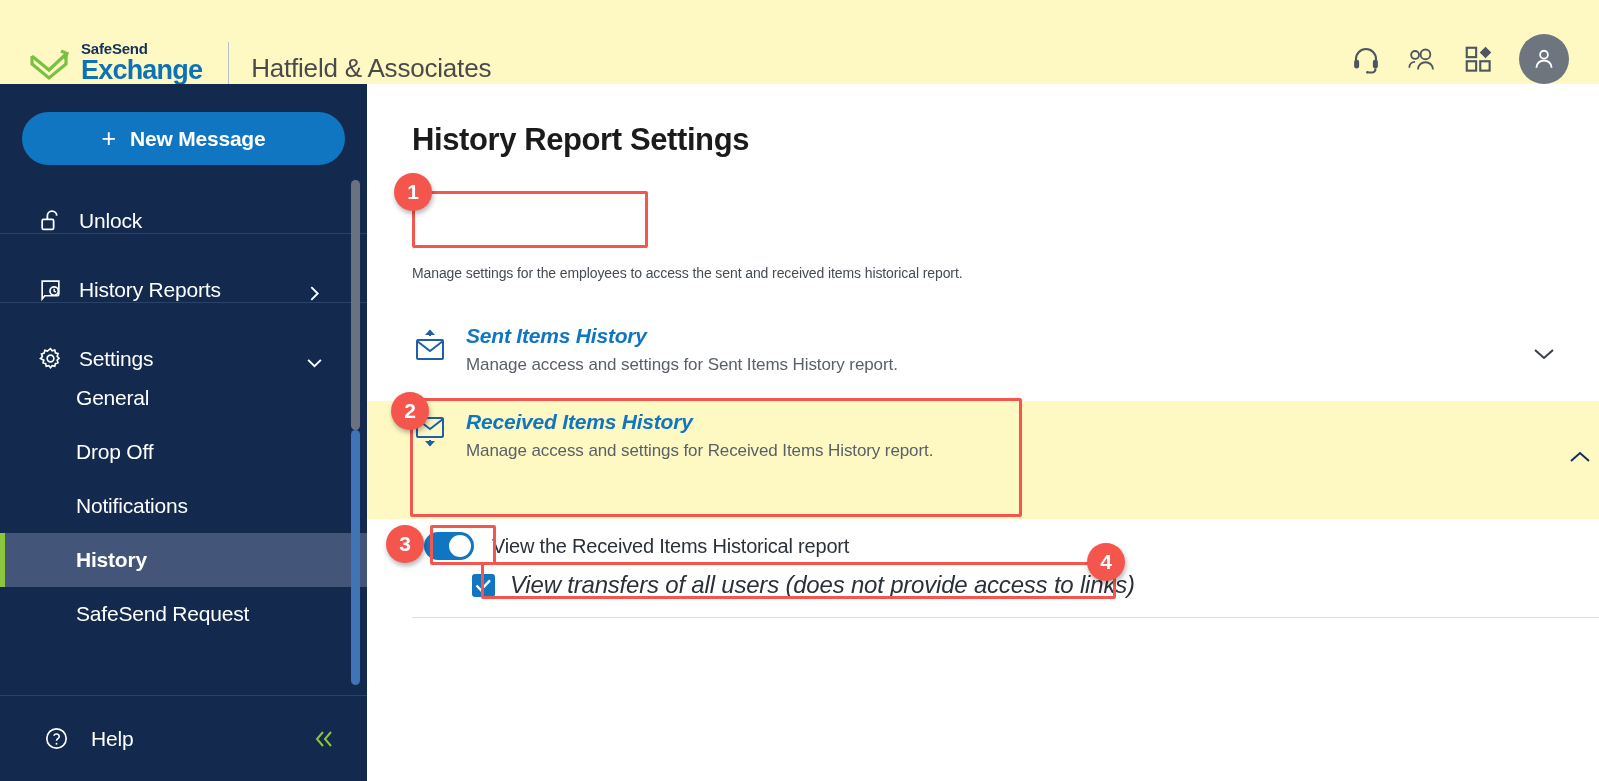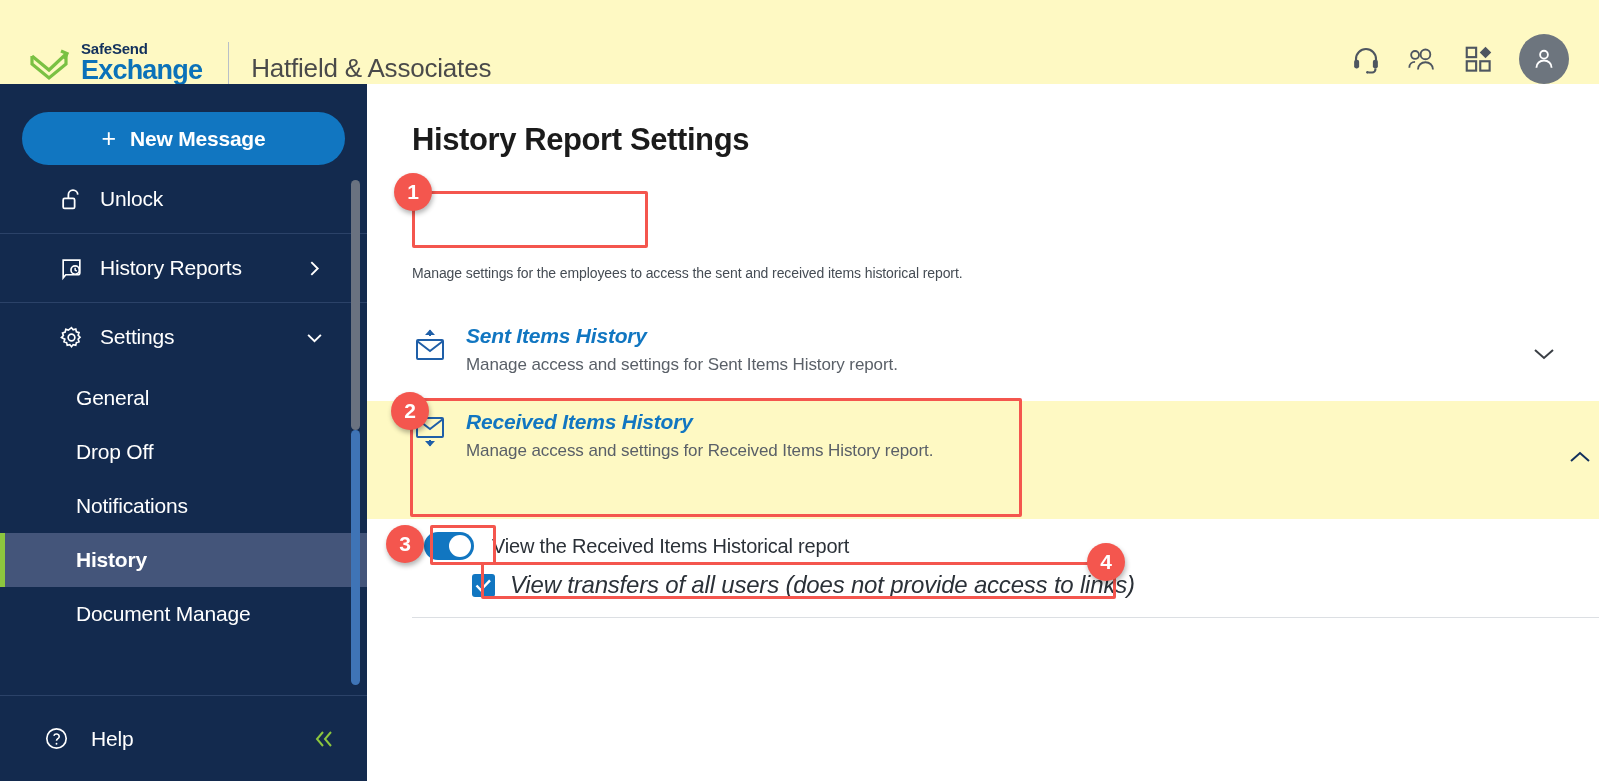--- a/index.html
+++ b/index.html
@@ -53,22 +53,22 @@
   .newmsg-btn {
     width: 100%; height: 53px; border-radius: 27px; border: none;
     background: #1176c1; color: #fff; font-size: 21px; font-weight: bold;
     font-family: "Liberation Sans", sans-serif;
     display: flex; align-items: center; justify-content: center;
     gap: 14px; cursor: pointer; letter-spacing: -0.2px;
   }
   .plus-glyph { font-size: 25px; font-weight: normal; line-height: 1; }
 
   .nav-item {
-    display: flex; align-items: center; height: 68px;
-    padding-left: 59px; cursor: pointer; position: relative;
+    display: flex; align-items: flex-end; height: 68px;
+    padding-left: 38px; cursor: pointer; position: relative;
   }
   .nav-item .nav-ico { width: 25px; height: 25px; margin-right: 16px; flex: 0 0 auto; }
   .nav-label { font-size: 21px; letter-spacing: -0.2px; }
   .nav-chev { position: absolute; right: 44px; width: 17px; height: 17px; }
   .nav-div { height: 1px; background: #2b4268; margin: 0 0 0 0; }
 
   .sub-item {
     display: flex; align-items: center; height: 54px;
     padding-left: 76px; cursor: pointer; position: relative;
   }
@@ -297,21 +297,21 @@
     <div class="sub-item">
       <span class="sub-label">Drop Off</span>
     </div>
     <div class="sub-item">
       <span class="sub-label">Notifications</span>
     </div>
     <div class="sub-item active">
       <span class="sub-label">History</span>
     </div>
     <div class="sub-item">
-      <span class="sub-label">Document Manage</span>
+      <span class="sub-label">SafeSend Request</span>
     </div>
 
     <div class="sb-track"></div>
     <div class="sb-thumb-top"></div>
     <div class="sb-thumb-bottom"></div>
 
     <div class="side-footer">
       <div class="help-left">
         <svg width="25" height="25" viewBox="0 0 24 24" fill="none" stroke="#ffffff" stroke-width="1.6">
           <circle cx="12" cy="12" r="9.3"></circle>

